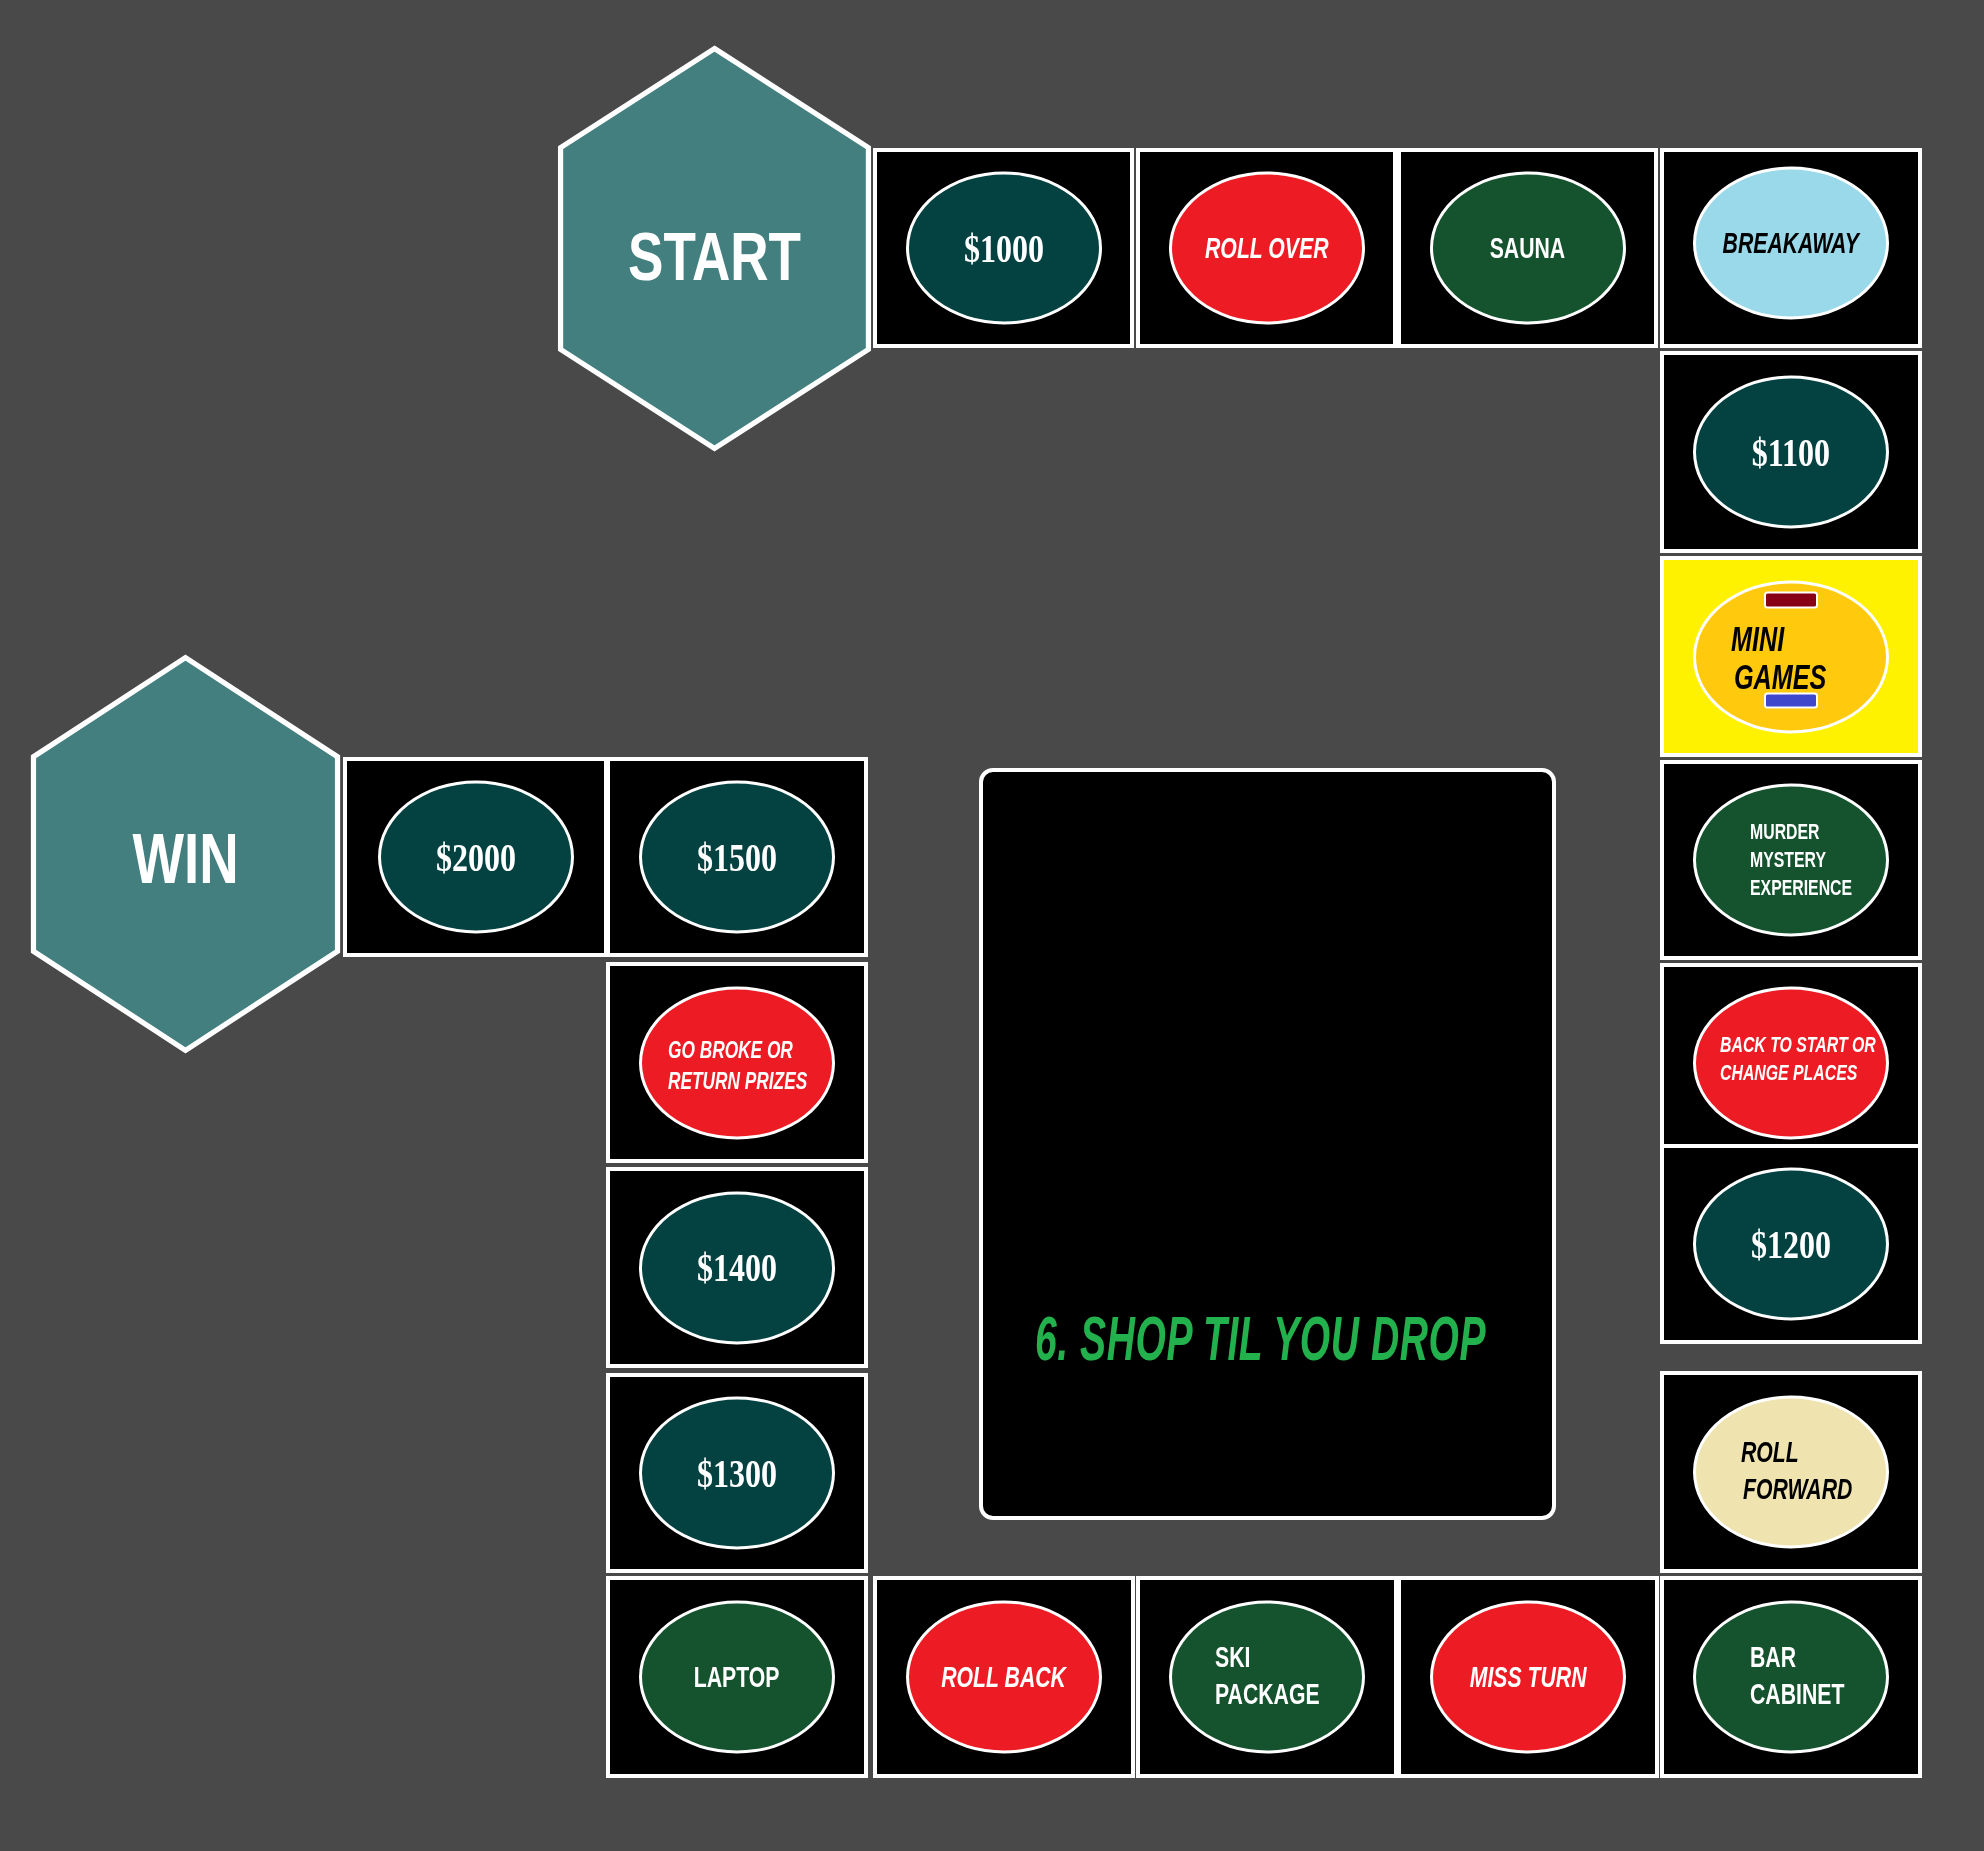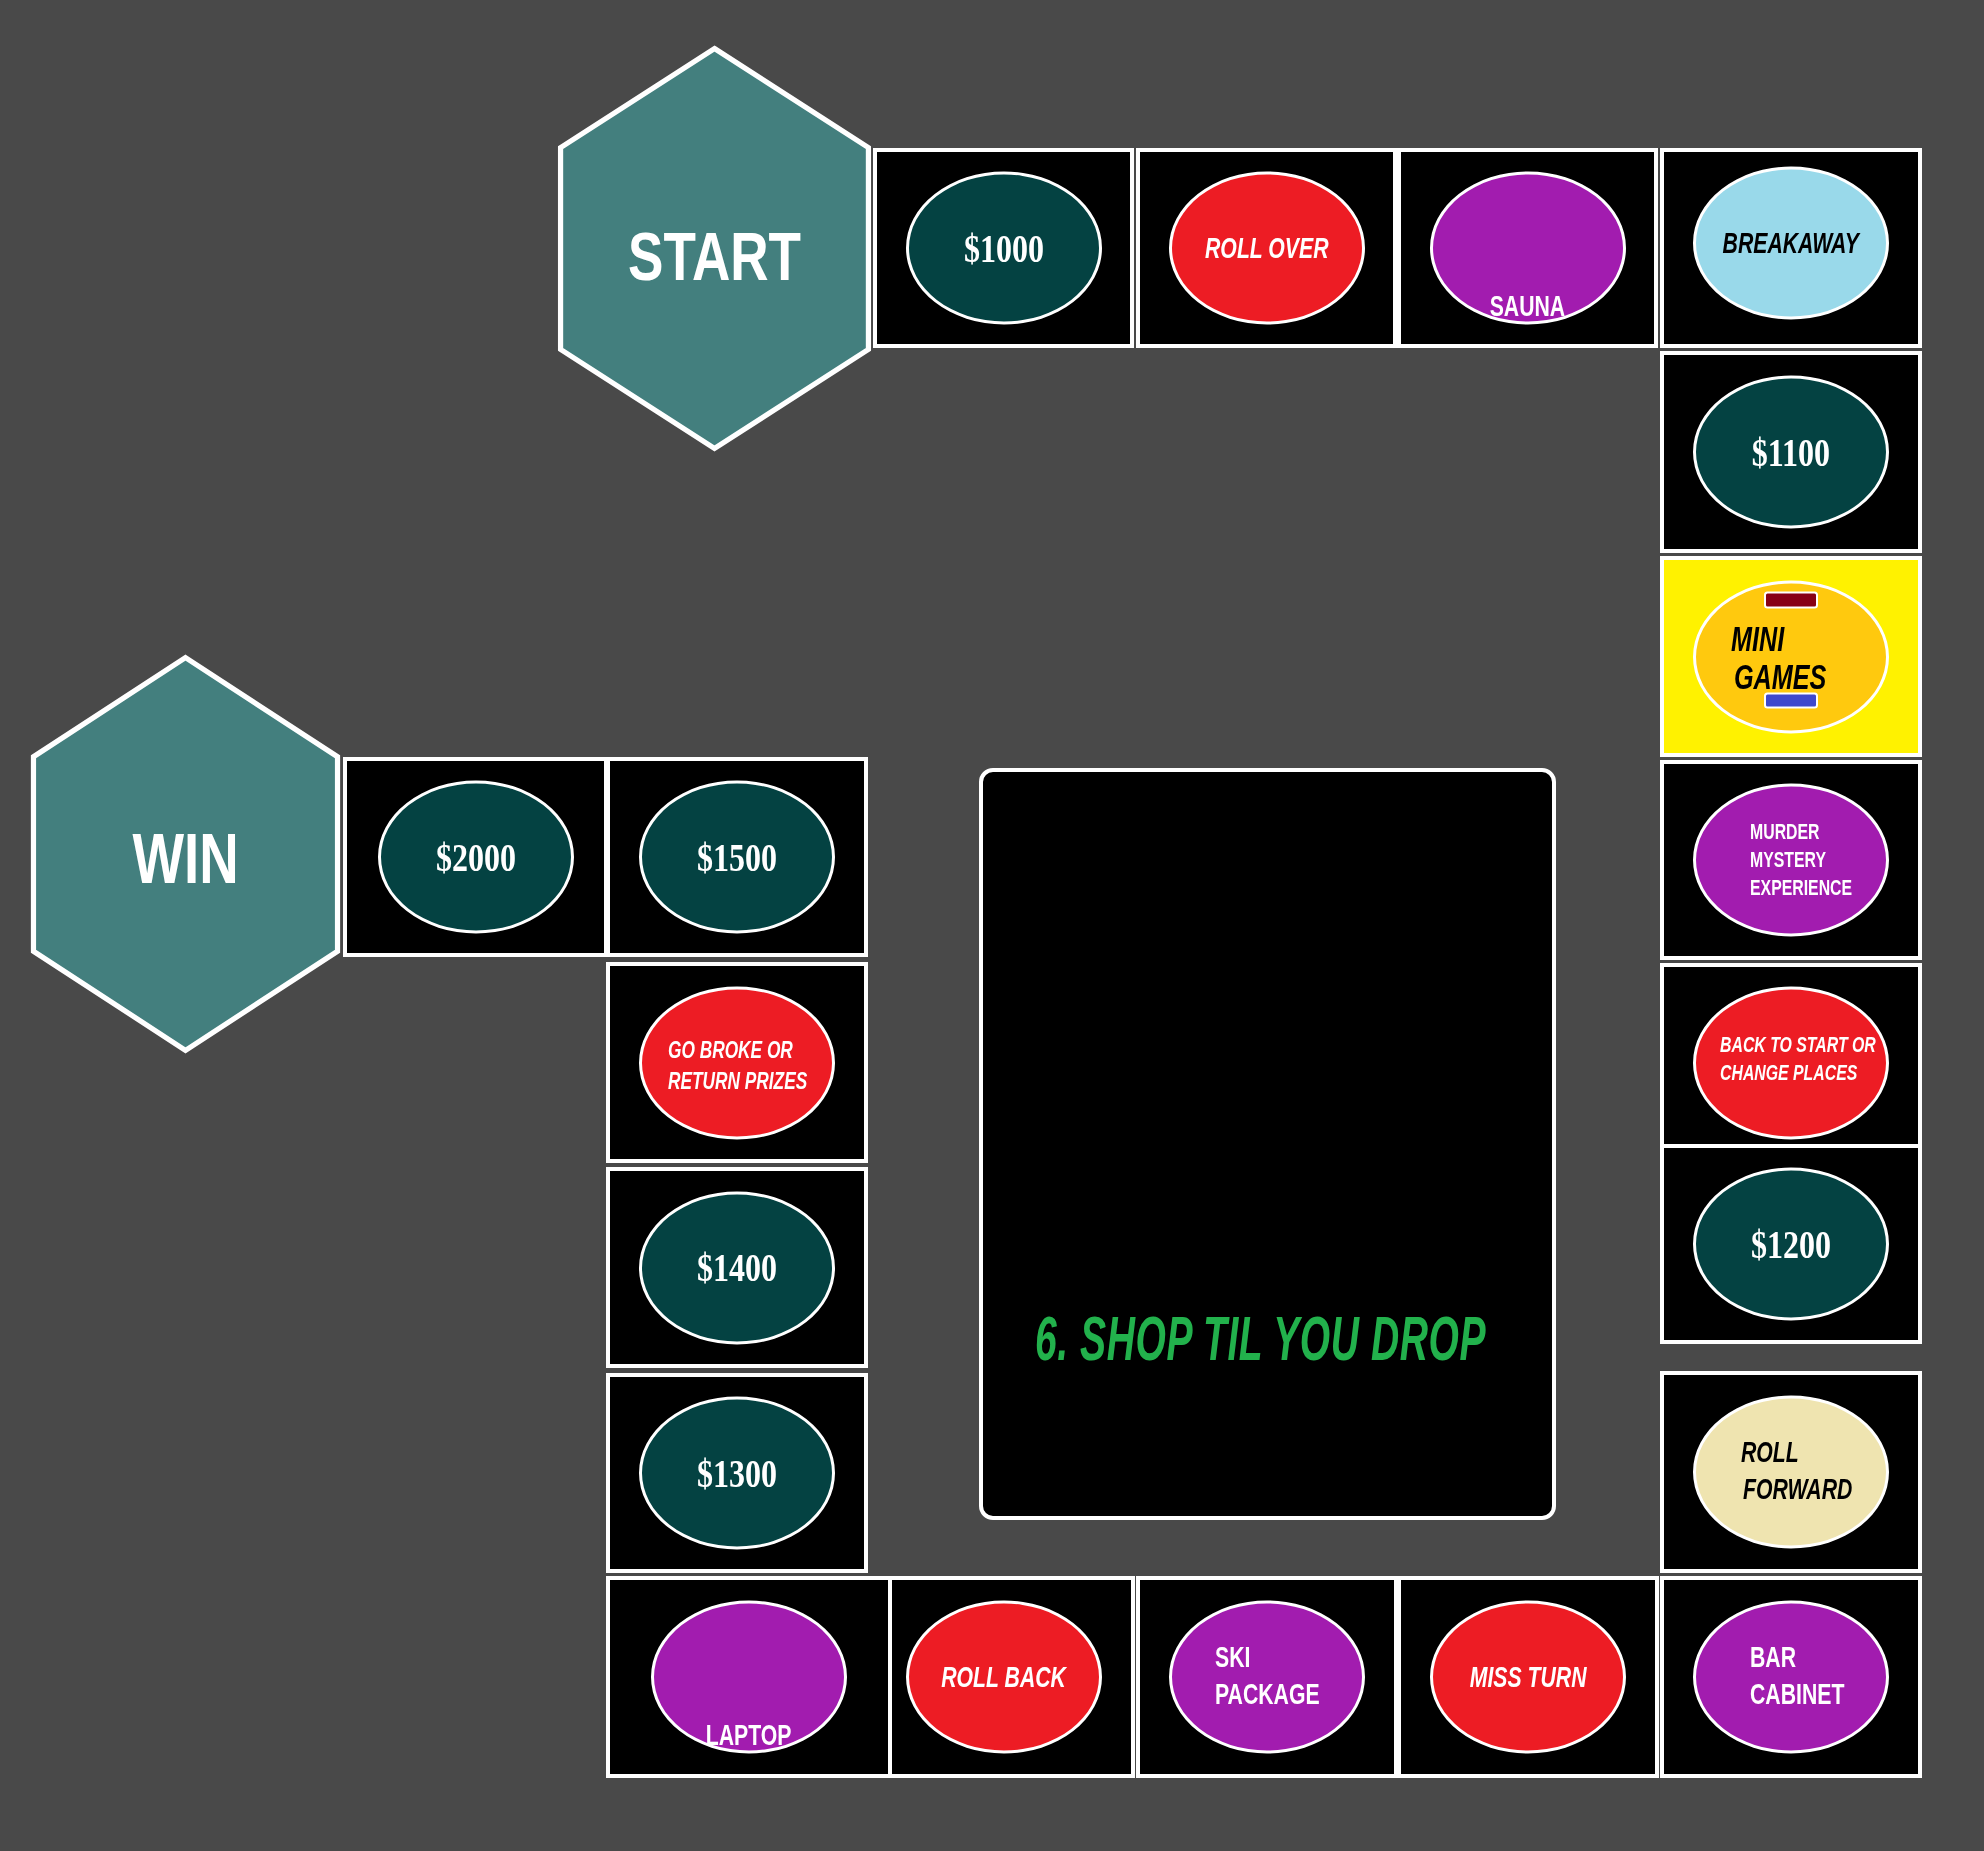--- a/index.html
+++ b/index.html
@@ -21,21 +21,21 @@
     left: 50%; top: 50%;
     width: 196px; height: 153px;
     transform: translate(-50%, -50%);
     box-sizing: border-box;
     border: 3.5px solid #fff;
     border-radius: 50%;
     display: flex; align-items: center; justify-content: center;
   }
   .oval.money { background: #044242; }
   .oval.red { background: #ed1c24; }
-  .oval.blue { background: #a21caf; align-items: flex-end; }
+  .oval.blue { background: #14532d; }
   .oval.lightblue { background: #99d9ea; }
   .oval.cream { background: #efe4b0; }
   .oval.gold { background: #ffc90e; }
   .label {
     color: #fff;
     text-transform: uppercase;
     font-weight: bold;
     line-height: 1.05;
     text-align: left;
     transform: scaleX(0.72);
@@ -188,21 +188,21 @@
   <div class="oval blue" style="display:block;">
     <div class="label sz-md" style="position:absolute; left:43px; top:38px; transform-origin:left center;">SKI</div>
     <div class="label sz-md" style="position:absolute; left:43px; top:75px; transform-origin:left center;">PACKAGE</div>
   </div>
 </div>
 <div class="tile" style="left:873px; top:1576px; width:262px; height:202px;">
   <div class="oval red">
     <span class="label italic sz-md">ROLL BACK</span>
   </div>
 </div>
-<div class="tile" style="left:606px; top:1576px; width:286px; height:202px;">
+<div class="tile" style="left:606px; top:1576px; width:262px; height:202px;">
   <div class="oval blue">
     <span class="label sz-md">LAPTOP</span>
   </div>
 </div>
 
 <div class="tile" style="left:606px; top:1373px; width:262px; height:200px;">
   <div class="oval money">
     <span class="label money">$1300</span>
   </div>
 </div>

